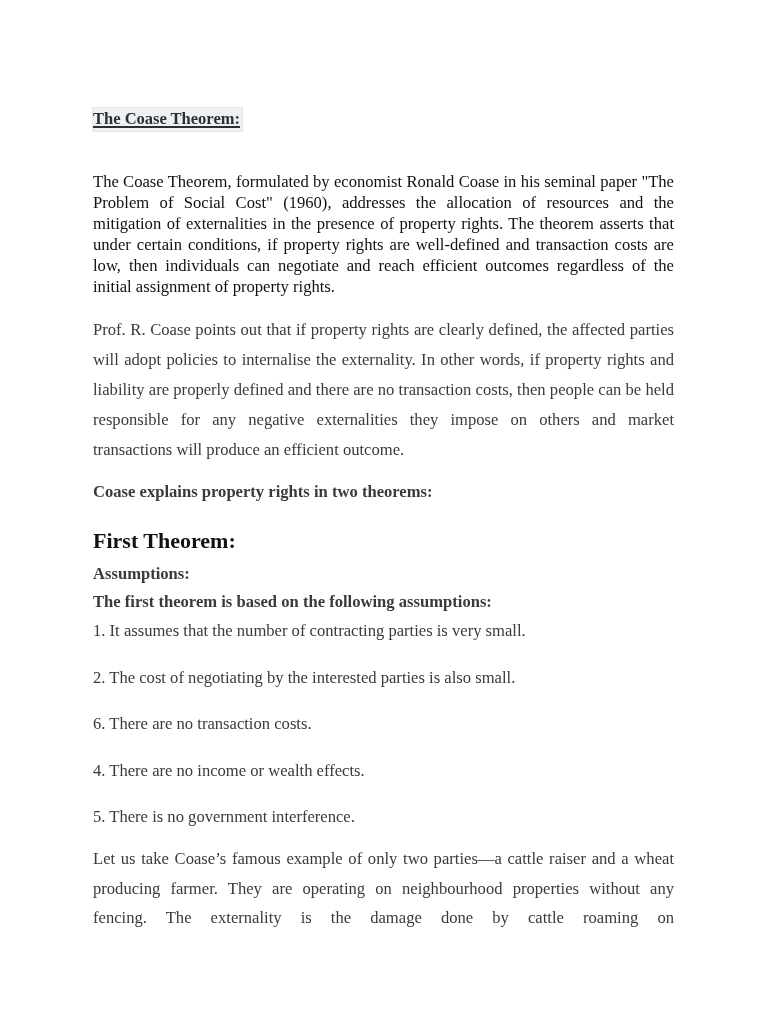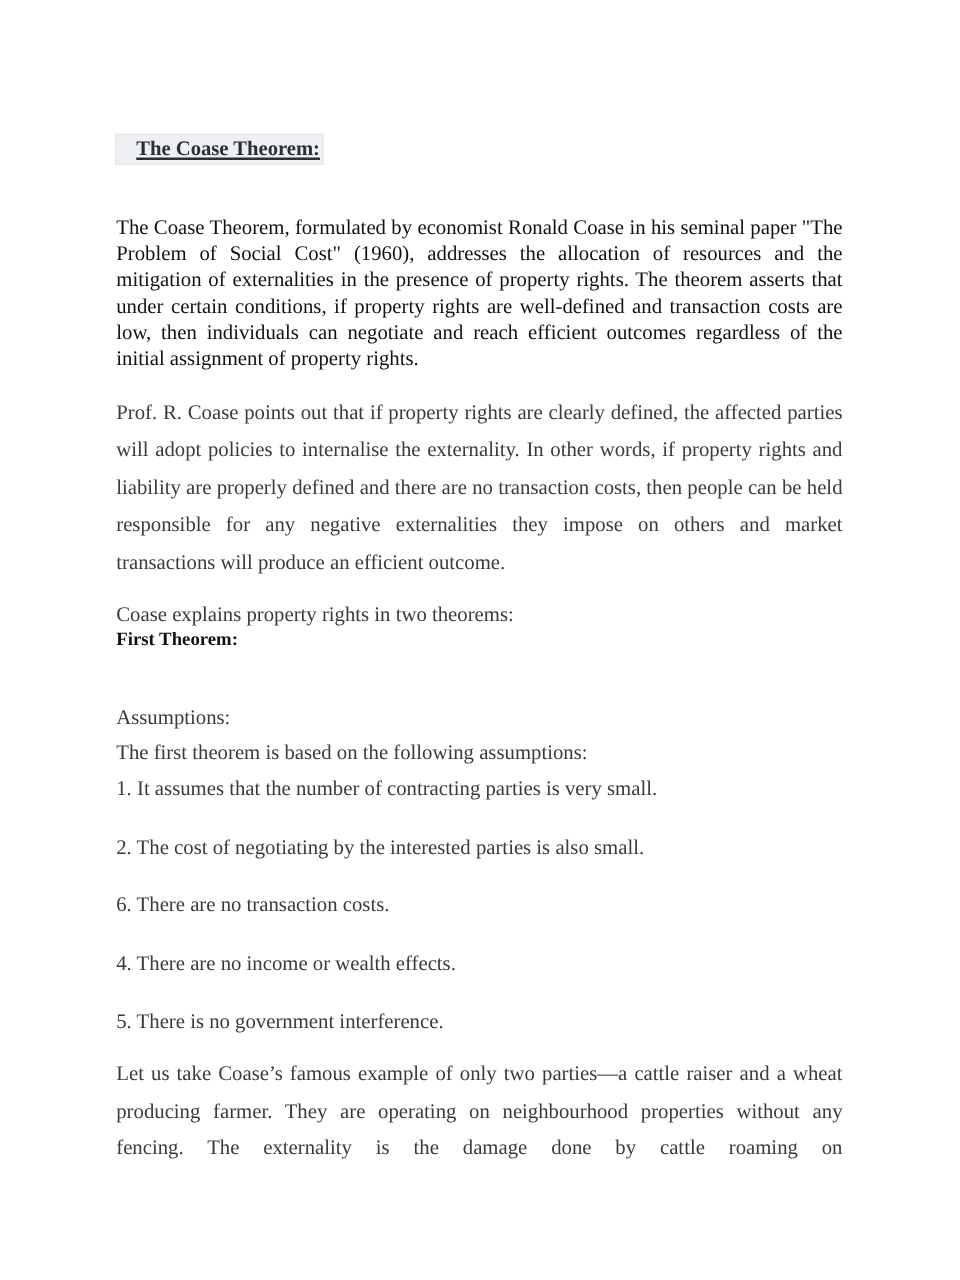--- a/index.html
+++ b/index.html
@@ -24,21 +24,21 @@
       position: absolute;
       top: 108px;
       left: 0;
       font-size: 16.5px;
       font-weight: bold;
       color: #2b2f36;
       text-decoration: underline;
       text-decoration-thickness: 1.5px;
       text-underline-offset: 2px;
       background: #eef0f3;
-      padding: 1px 2px 2px 16px;
+      padding: 1px 2px 2px 0;
       box-shadow: 0 0 0 1px #e3e6ea;
       white-space: nowrap;
     }
     .p1 {
       position: absolute;
       top: 171px;
       left: 0;
       width: 581px;
       font-size: 16.6px;
       line-height: 21px;
@@ -54,31 +54,32 @@
       font-size: 16.6px;
       line-height: 30px;
       color: #3a3a3a;
       text-align: justify;
       margin: 0;
     }
     .bold-gray {
       position: absolute;
       left: 0;
       font-size: 16.6px;
-      font-weight: normal;
+      font-weight: bold;
       color: #3a3a3a;
       white-space: nowrap;
     }
     .bold-black {
       position: absolute;
       left: 0;
-      font-size: 15px;
+      font-size: 22px;
       font-weight: bold;
       color: #111111;
       white-space: nowrap;
+      margin-top: 24px;
     }
     .item {
       position: absolute;
       left: 0;
       font-size: 16.6px;
       color: #3a3a3a;
       white-space: nowrap;
     }
     .p3 {
       position: absolute;

